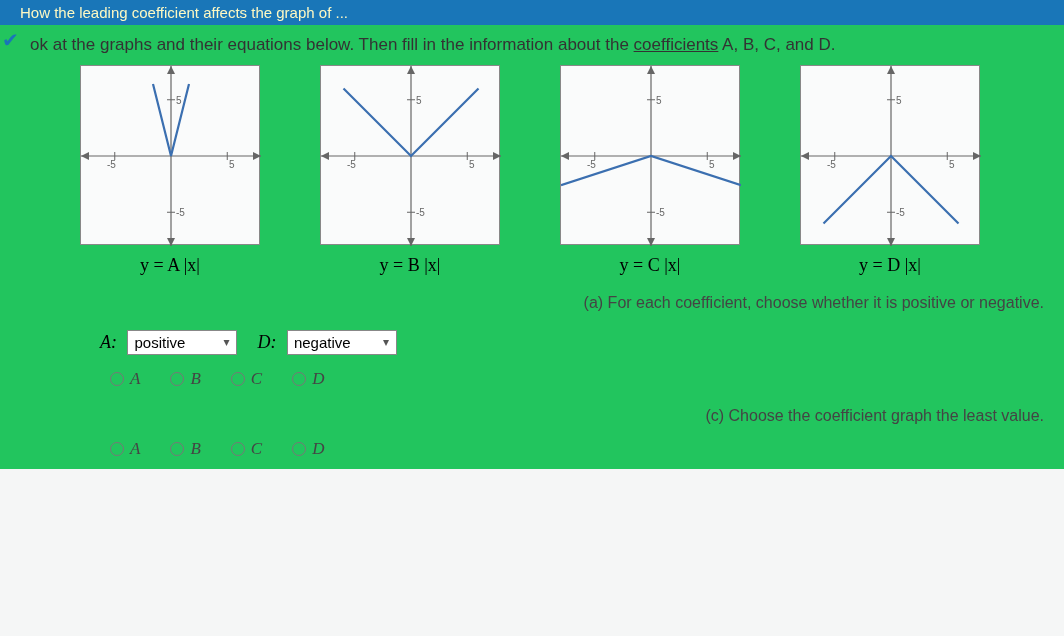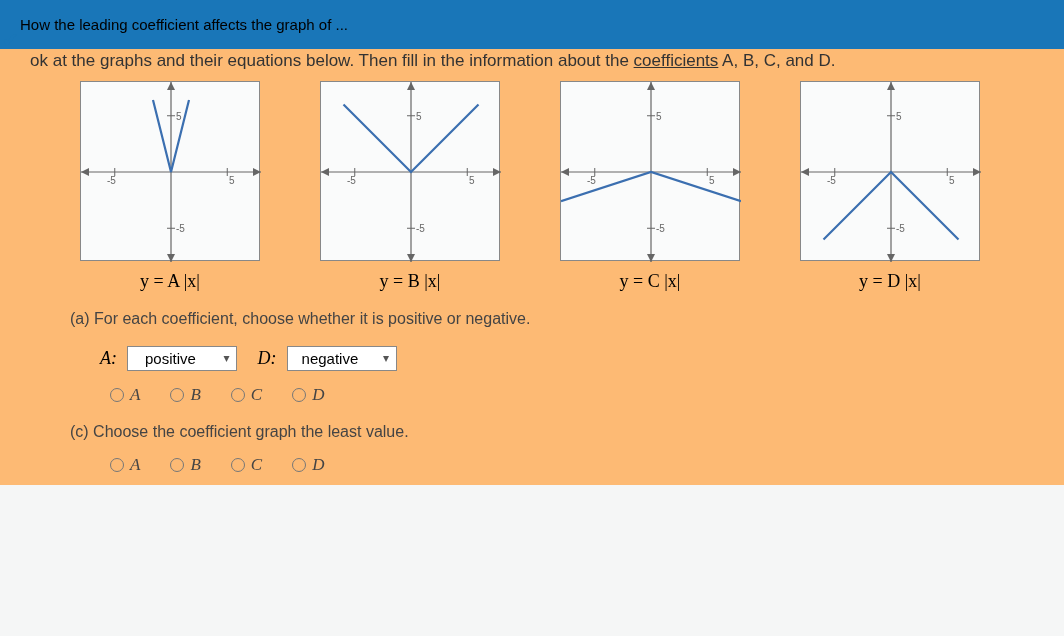--- a/index.html
+++ b/index.html
@@ -5,55 +5,55 @@
   * { box-sizing: border-box; margin: 0; padding: 0; }
   body {
     width: 1064px;
     height: 636px;
     font-family: Arial, sans-serif;
     background: #f5f6f6;
     overflow: hidden;
   }
   .header {
     background: #1976b8;
-    color: #000000;
-    padding: 16px 20px;
+    color: #fef9c3;
+    padding: 4px 20px;
     font-size: 15px;
     display: flex;
     align-items: center;
   }
   .content {
-    padding: 2px 20px 10px 20px;
-    background: #fdba74;
+    padding: 10px 20px 10px 20px;
+    background: #22c55e;
   }
   .instr { font-size: 17px; color: #333; margin-bottom: 10px; margin-left: 10px;}
   .checkmark {
     position: absolute;
     left: 2px;
     top: 28px;
     color: #1976b8;
     font-size: 20px;
   }
   .under { text-decoration: underline; }
   .graph-row { display: flex; gap: 40px; margin-left: 50px; margin-top:8px;}
   .graph-cell { display: flex; flex-direction: column; align-items: center; width: 200px; }
   .graph-box {
     width: 180px;
     height: 180px;
     border: 1px solid #888;
     background: #fafbfb;
     position: relative;
   }
   .eq { font-size: 18px; margin-top: 10px; font-family: "Times New Roman", serif; }
-  .question { margin-left: 50px; margin-top: 18px; font-size: 16px; color:#444;}
+  .question { margin-left: 50px; margin-top: 18px; font-size: 16px; color:#444;text-align:right;}
   .coef-row { display: flex; gap: 20px; margin-left: 80px; margin-top: 18px; align-items:center;}
   .coef-label { font-style: italic; font-family:"Times New Roman",serif; font-size:18px; margin-right:6px;}
   .sel {
     border: 1px solid #888; background:#fff; padding:3px 30px 3px 6px;
-    font-size:15px; min-width:110px; appearance:none; position:relative;text-align:center;
+    font-size:15px; min-width:110px; appearance:none; position:relative;
   }
   .selwrap { position:relative; display:inline-block;}
   .selwrap::after { content:"▾"; position:absolute; right:8px; top:5px; font-size:12px; color:#555; pointer-events:none;}
   .radio-row { display:flex; gap:30px; margin-left:90px; margin-top:14px; align-items:center;}
   .radio-item { display:flex; align-items:center; gap:6px; font-style:italic; font-family:"Times New Roman",serif; font-size:17px; color:#444;}
   .radio-circle { width:14px; height:14px; border:1.5px solid #777; border-radius:50%; display:inline-block;}
   svg .grid { stroke:#ccc; stroke-width:0.5; }
   svg .axis { stroke:#666; stroke-width:1.2; }
   svg .arrow { fill:#666; }
   svg .curve { stroke:#3b6fb0; stroke-width:2.2; fill:none; }

